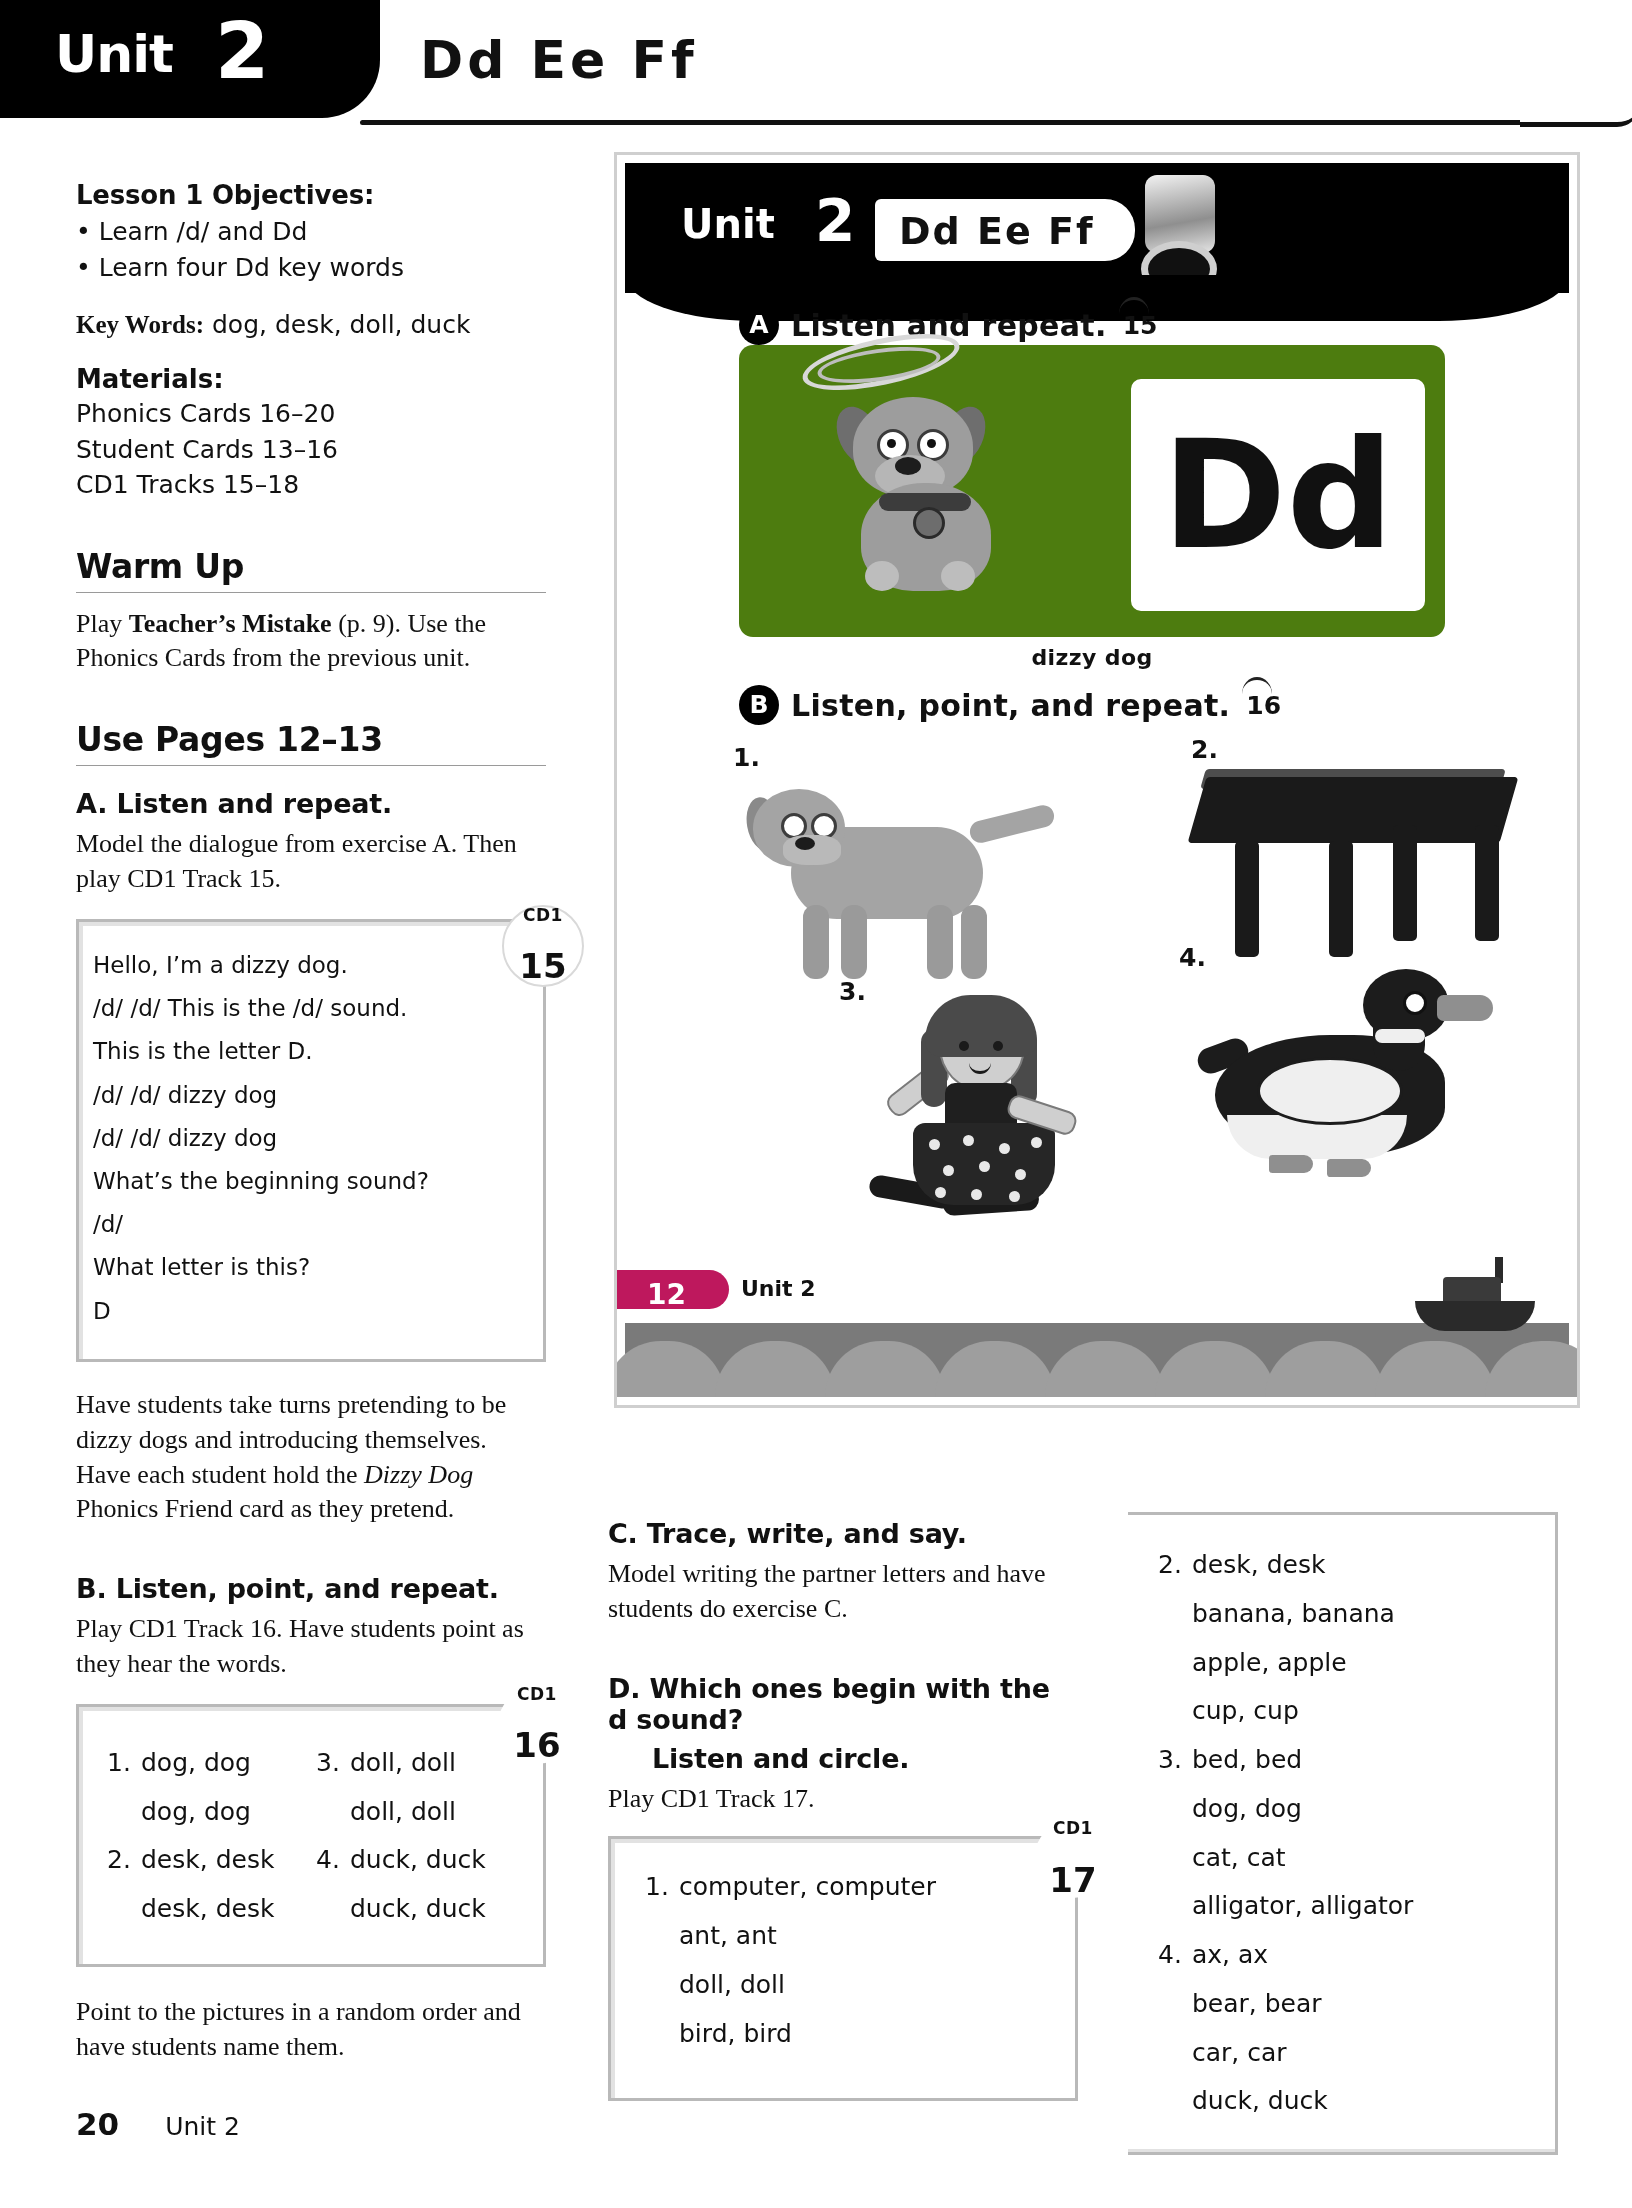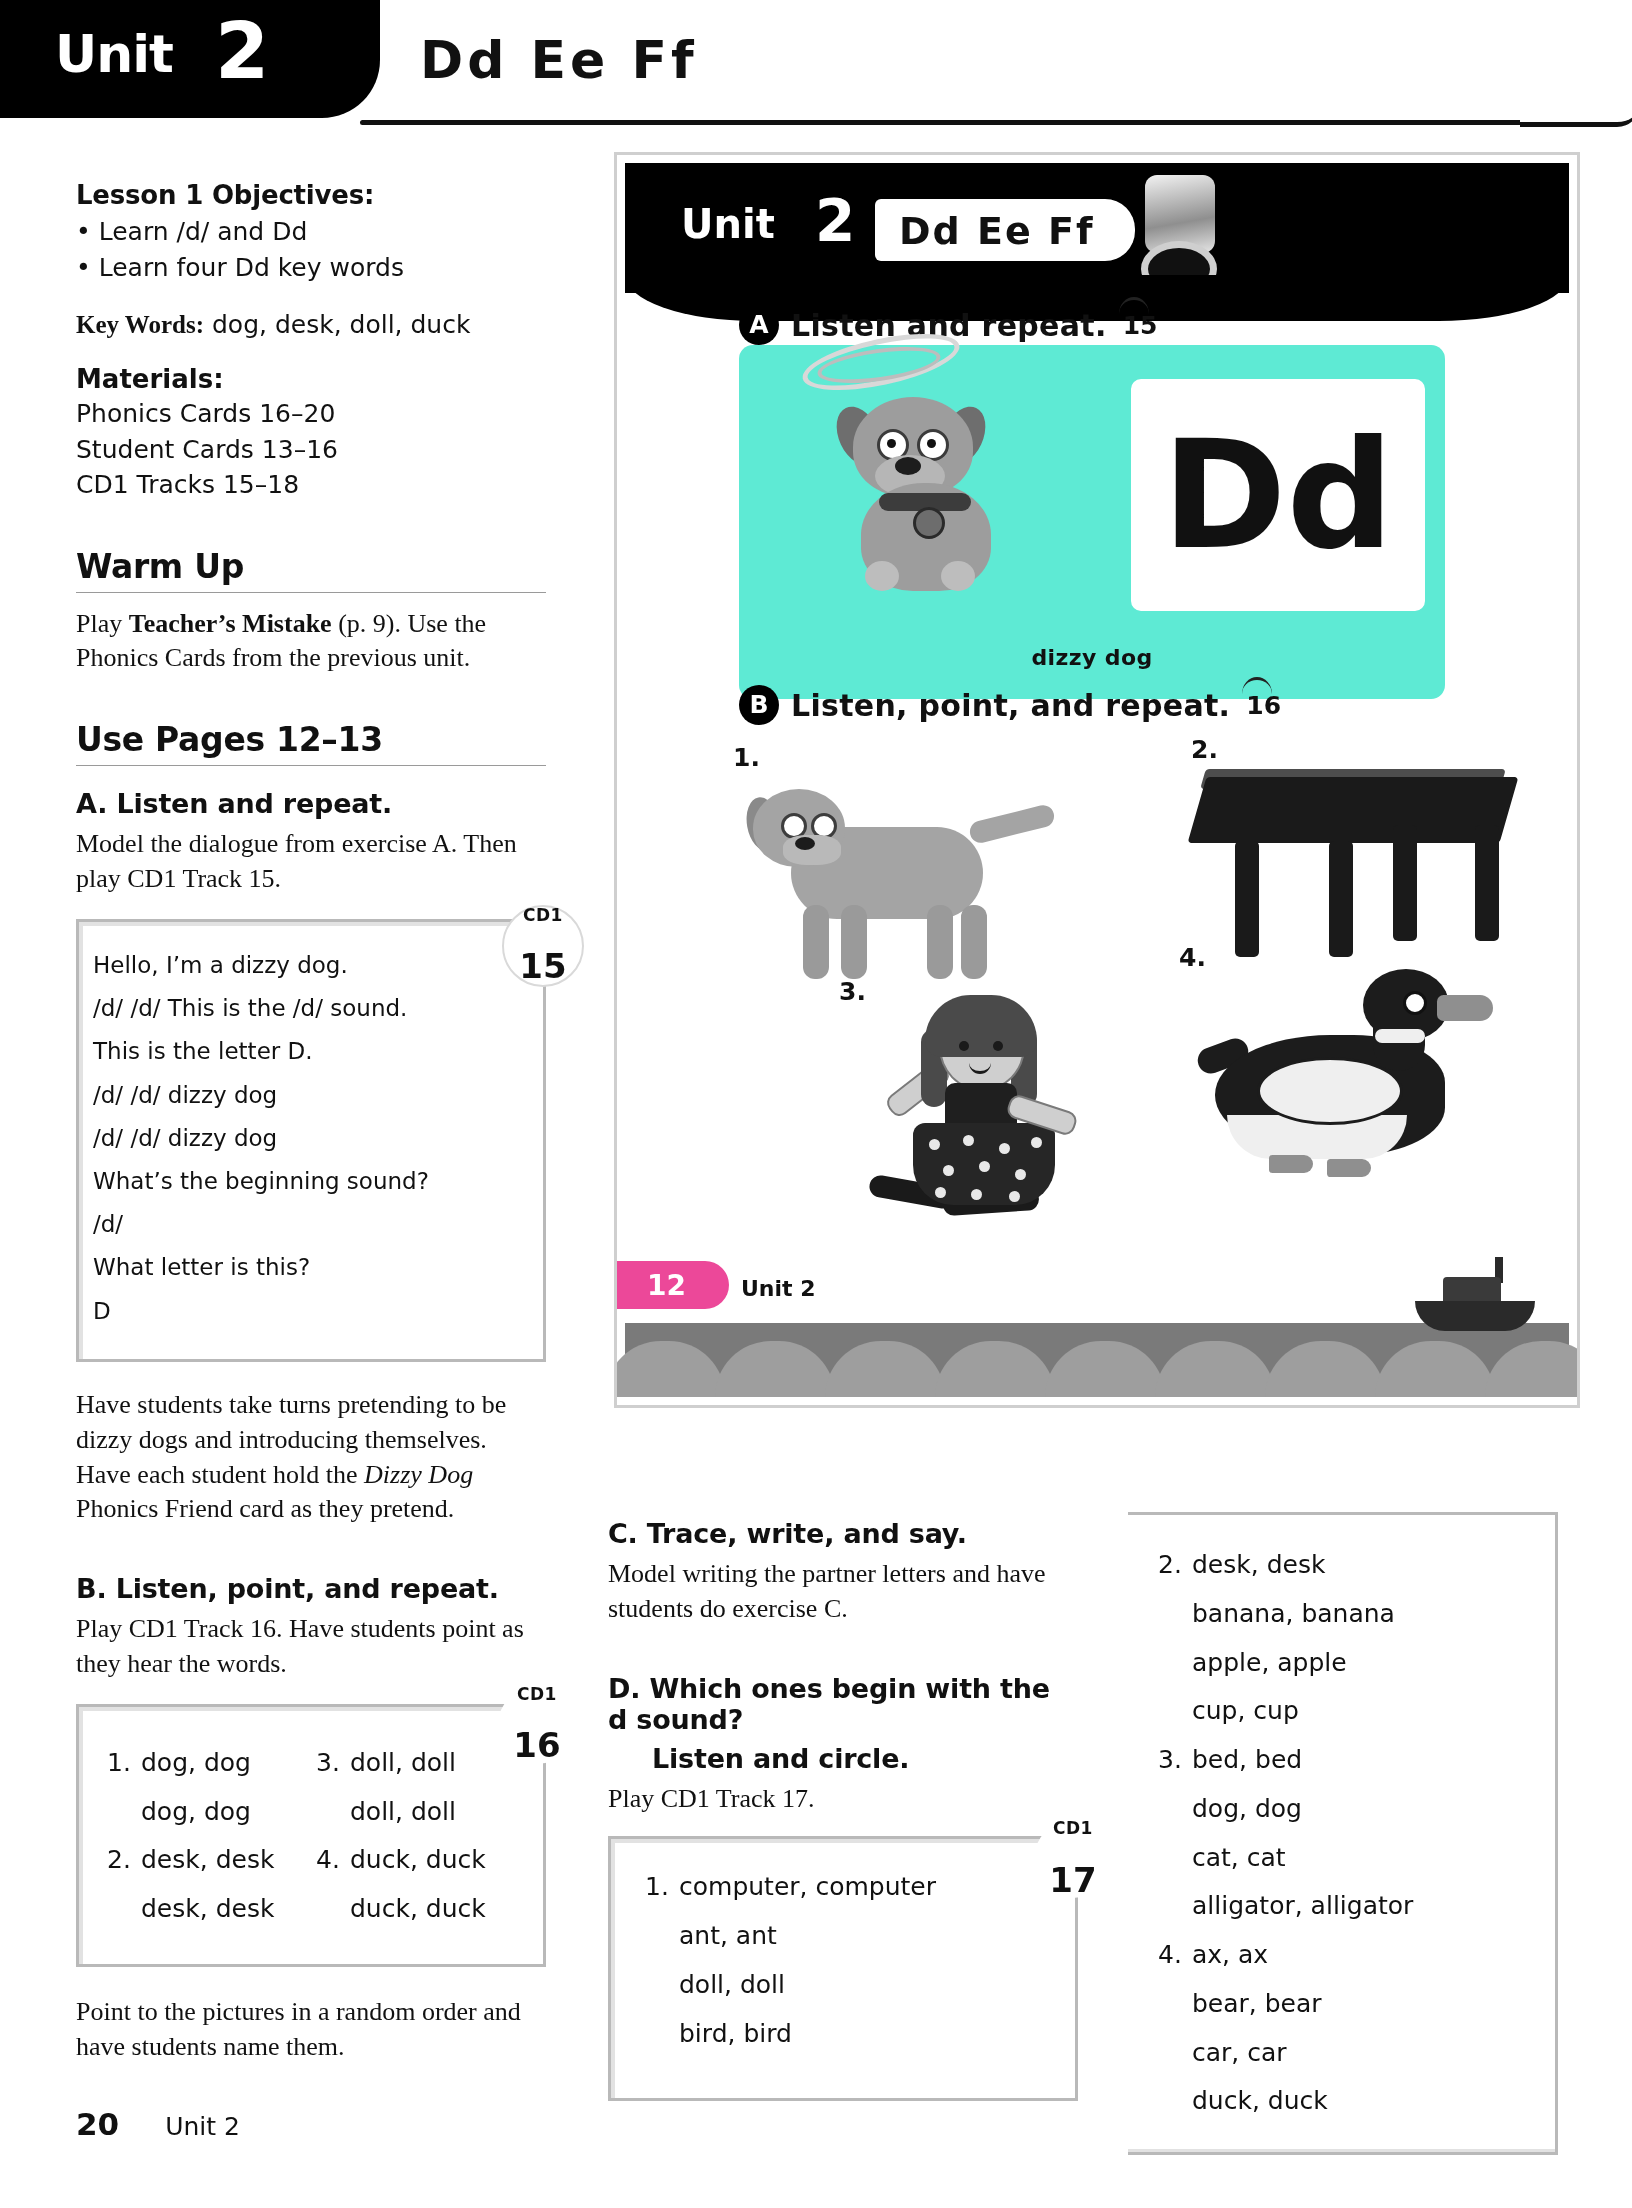--- a/index.html
+++ b/index.html
@@ -130,21 +130,21 @@
   .tk-mini{
     display:inline-block;margin-left:16px;font-weight:bold;font-size:25px;
     vertical-align:middle;position:relative;
   }
   .tk-mini:before{
     content:"";position:absolute;left:-4px;top:-14px;width:30px;height:14px;
     border-top:3px solid #222;border-radius:50%/100% 100% 0 0;
   }
 
   .card-a{
-    position:absolute;left:122px;top:190px;width:706px;height:354px;background:#5eead4;
+    position:absolute;left:122px;top:190px;width:706px;height:292px;background:#4d7c0f;
     border-radius:14px;
   }
   .dd-card{
     position:absolute;left:392px;top:34px;width:286px;height:224px;background:#fff;
     border:4px solid #fff;border-radius:10px;
     display:flex;align-items:center;justify-content:center;
   }
   .dd-card span{font-size:150px;font-weight:bold;font-family:"DejaVu Sans",sans-serif;line-height:.9;color:#111;}
   .dizzy-label{
     position:absolute;left:122px;top:490px;width:706px;text-align:center;
@@ -238,21 +238,21 @@
   .duck .f2{left:140px;top:194px;}
 
   
   .water{
     position:absolute;left:8px;bottom:8px;width:944px;height:74px;background:#7a7a7a;
   }
   .water .w{
     position:absolute;bottom:0;width:120px;height:56px;border-radius:60px 60px 0 0;background:#9e9e9e;
   }
   .page-tab{
-    position:absolute;left:-6px;bottom:96px;width:118px;height:48px;background:#ec4899;
+    position:absolute;left:-6px;bottom:96px;width:118px;height:39px;background:#be185d;
     border-radius:0 26px 26px 0;
   }
   .page-tab span{
     position:absolute;left:36px;top:8px;color:#fff;font-weight:bold;font-size:28px;
     font-family:"DejaVu Sans",sans-serif;
   }
   .page-unit{
     position:absolute;left:124px;bottom:104px;font-weight:bold;font-size:22px;
     font-family:"DejaVu Sans",sans-serif;color:#111;
   }

